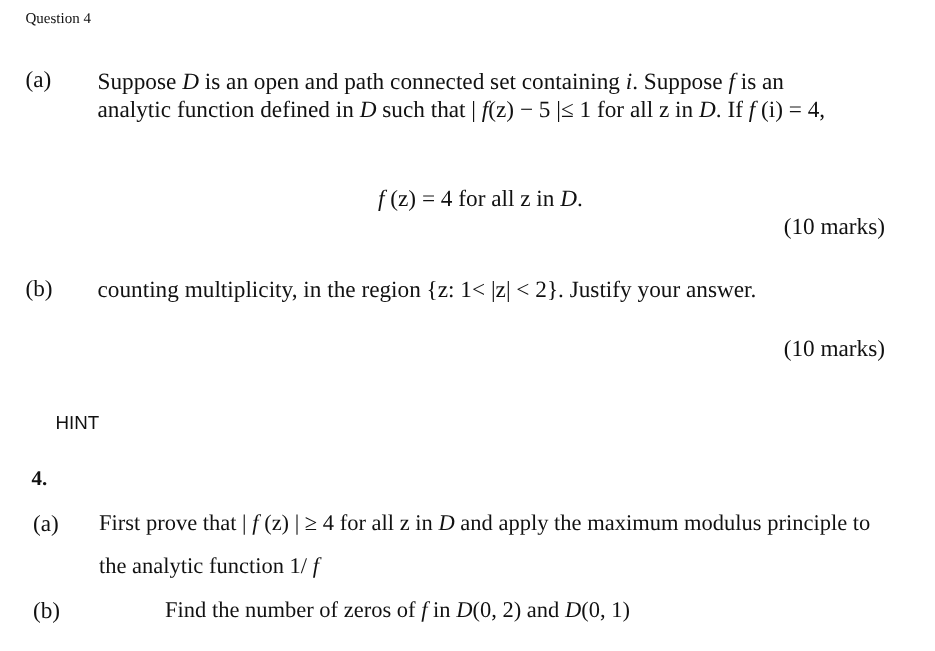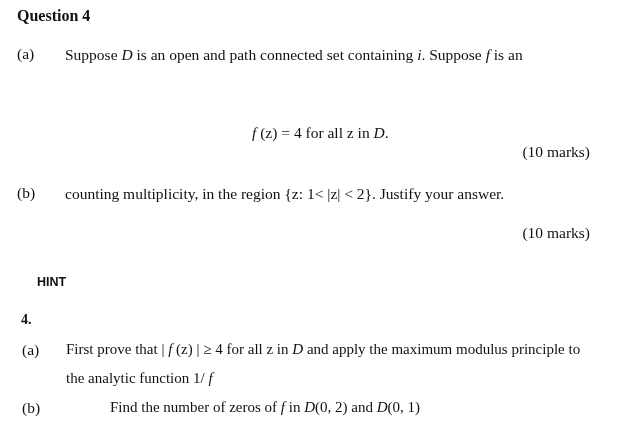--- a/index.html
+++ b/index.html
@@ -12,55 +12,58 @@
       height: 434px;
       position: relative;
       overflow: hidden;
       font-family: "Liberation Serif", "DejaVu Serif", serif;
       color: #111111;
       font-size: 15.5px;
     }
     .abs { position: absolute; }
     .q-title {
       left: 17px; top: 7px;
-      font-weight: bold;
-      font-size: 16px;
+      font-weight: normal;
+      font-size: 10px;
     }
     .label { font-size: 15.5px; }
     .para {
       font-size: 15.5px;
       line-height: 19px;
       text-align: justify;
     }
     i, .it { font-style: italic; }
     .marks { font-size: 15.5px; right: 33px; }
     .hint {
       left: 7px; top: 275px;
       font-family: "Liberation Sans", "DejaVu Sans", sans-serif;
-      font-weight: bold;
+      font-weight: normal;
       font-size: 12.5px;
       padding-left: 30px;
     }
     .hint-num {
       left: 21px; top: 312px;
       font-weight: bold;
       font-size: 14px;
     }
     .hint-line { font-size: 15px; }
     sup { font-size: 9px; vertical-align: 6px; }
   </style>
 </head>
 <body>
 
 <div class="abs q-title">Question 4</div>
 
 <div class="abs label" style="left:17px; top:45px;">(a)</div>
 <div class="abs para" style="left:65px; top:45px; width:525px;">
   <div style="display:flex; justify-content:space-between;align-items:center;">
     <span><span>Suppose </span><i>D</i><span> is an open and path connected set containing </span><i>i</i><span>. Suppose </span><i>f</i><span> is an</span></span>
+  </div>
+  <div>
+    <span>analytic function defined in </span><i>D</i><span> such that | </span><i>f</i><span>(z) − 5 |≤ 1</span><span>  for all z in </span><i>D</i><span>. If </span><i>f</i><span> (i) = 4,</span>
   </div>
 </div>
 <div class="abs" style="left:252px; top:124px;">
   <i>f</i><span> (z) = 4 for all z in </span><i>D</i><span>.</span>
 </div>
 <div class="abs marks" style="top:143px;">(10 marks)</div>
 
 <div class="abs label" style="left:17px; top:184px;">(b)</div>
 <div class="abs para" style="left:65px; top:184px; width:525px;">
   <div>counting multiplicity, in the region {z: 1&lt; |z| &lt; 2}. Justify your answer.</div>

